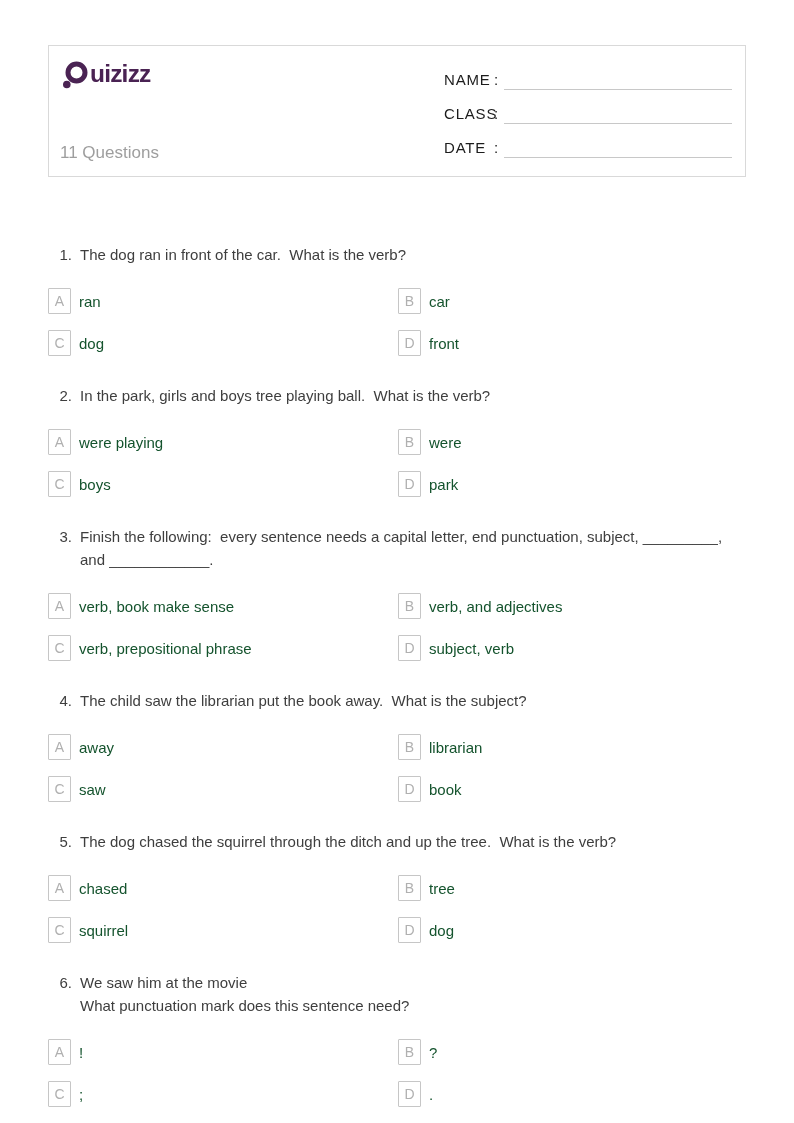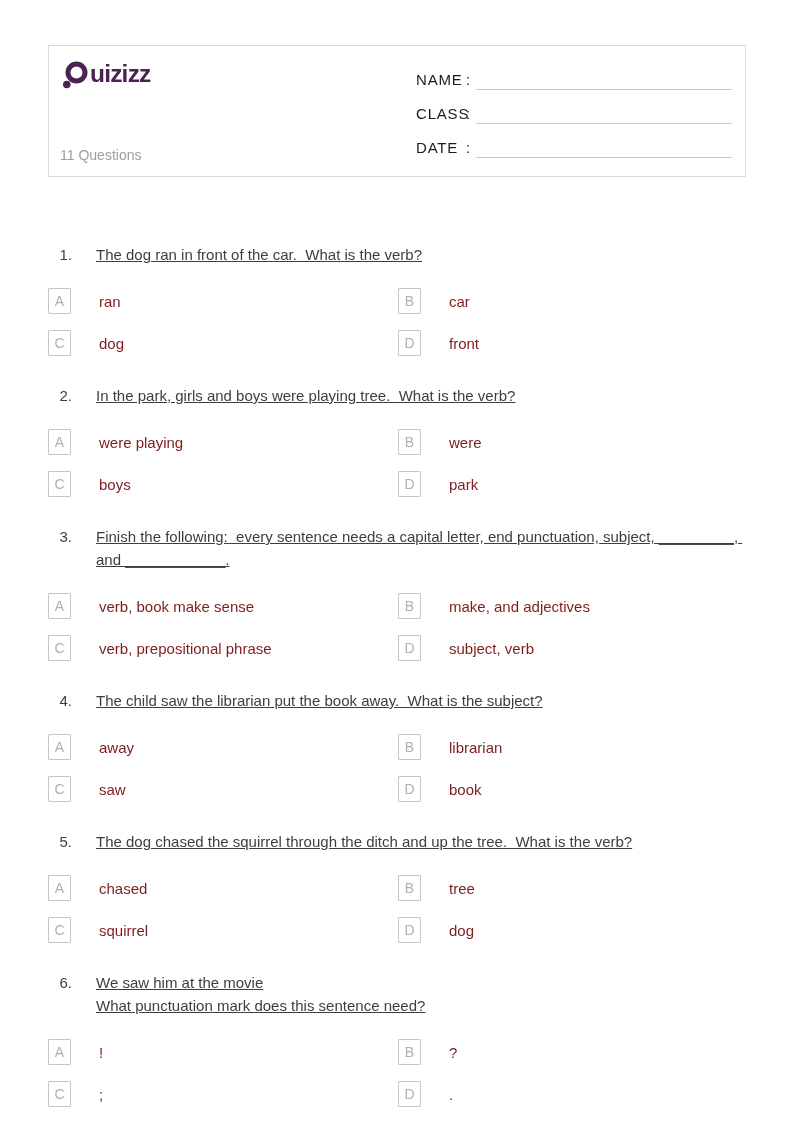--- a/index.html
+++ b/index.html
@@ -38,34 +38,35 @@
     line-height: 32px;
     margin-left: 0px;
   }
   .header-left .spacer { flex: 1; }
   .ws-title {
     font-size: 15.5px;
     color: #2e2e2e;
     letter-spacing: -0.2px;
   }
   .ws-subtitle {
-    font-size: 14px;
+    font-size: 17px;
     color: #9e9e9e;
     margin-top: 15px;
   }
   .header-right {
     width: 316px;
     margin-right: 13px;
     padding-top: 18px;
   }
   .field {
     display: flex;
     align-items: flex-end;
     height: 26px;
     margin-bottom: 8px;
+    margin-left: 28px;
   }
   .field-label {
     font-size: 15px;
     color: #1c1c1c;
     letter-spacing: 0.8px;
     width: 50px;
     line-height: 20px;
   }
   .field-colon {
     font-size: 15px;
@@ -91,27 +92,26 @@
   }
   .q-num {
     width: 24px;
     text-align: right;
     font-size: 15px;
     color: #3e3e3e;
     line-height: 23px;
     flex: none;
   }
   .q-text {
-    margin-left: 24px;
+    margin-left: 8px;
     flex: 1;
     font-size: 15px;
     color: #3e3e3e;
     line-height: 23px;
     white-space: pre-wrap;
-    text-decoration: underline;
   }
   .options {
     display: grid;
     grid-template-columns: 350px 1fr;
     row-gap: 16px;
   }
   .option {
     display: flex;
     align-items: center;
     height: 26px;
@@ -122,23 +122,23 @@
     border: 1px solid #c6c6c6;
     border-radius: 1px;
     color: #b0b0b0;
     font-size: 14px;
     display: flex;
     align-items: center;
     justify-content: center;
     flex: none;
   }
   .opt-text {
-    margin-left: 28px;
-    font-size: 15px;
-    color: #7f1d1d;
+    margin-left: 8px;
+    font-size: 15px;
+    color: #14532d;
     white-space: pre;
   }
 </style>
 </head>
 <body>
 
 <div class="header">
   <div class="header-left">
     <div class="logo">
       <span>
@@ -198,21 +198,21 @@
   <div class="option">
     <span class="opt-letter">D</span>
     <span class="opt-text">front</span>
   </div>
 </div>
   </div>
 
   <div class="question">
     <div class="q-head">
       <span class="q-num">2.</span>
-      <span class="q-text">In the park, girls and boys were playing tree.  What is the verb?</span>
+      <span class="q-text">In the park, girls and boys tree playing ball.  What is the verb?</span>
     </div>
     <div class="options">
   <div class="option">
     <span class="opt-letter">A</span>
     <span class="opt-text">were playing</span>
   </div>
 
   <div class="option">
     <span class="opt-letter">B</span>
     <span class="opt-text">were</span>
@@ -236,21 +236,21 @@
       <span class="q-text">Finish the following:  every sentence needs a capital letter, end punctuation, subject, _________, and ____________.</span>
     </div>
     <div class="options">
   <div class="option">
     <span class="opt-letter">A</span>
     <span class="opt-text">verb, book make sense</span>
   </div>
 
   <div class="option">
     <span class="opt-letter">B</span>
-    <span class="opt-text">make, and adjectives</span>
+    <span class="opt-text">verb, and adjectives</span>
   </div>
 
   <div class="option">
     <span class="opt-letter">C</span>
     <span class="opt-text">verb, prepositional phrase</span>
   </div>
 
   <div class="option">
     <span class="opt-letter">D</span>
     <span class="opt-text">subject, verb</span>

